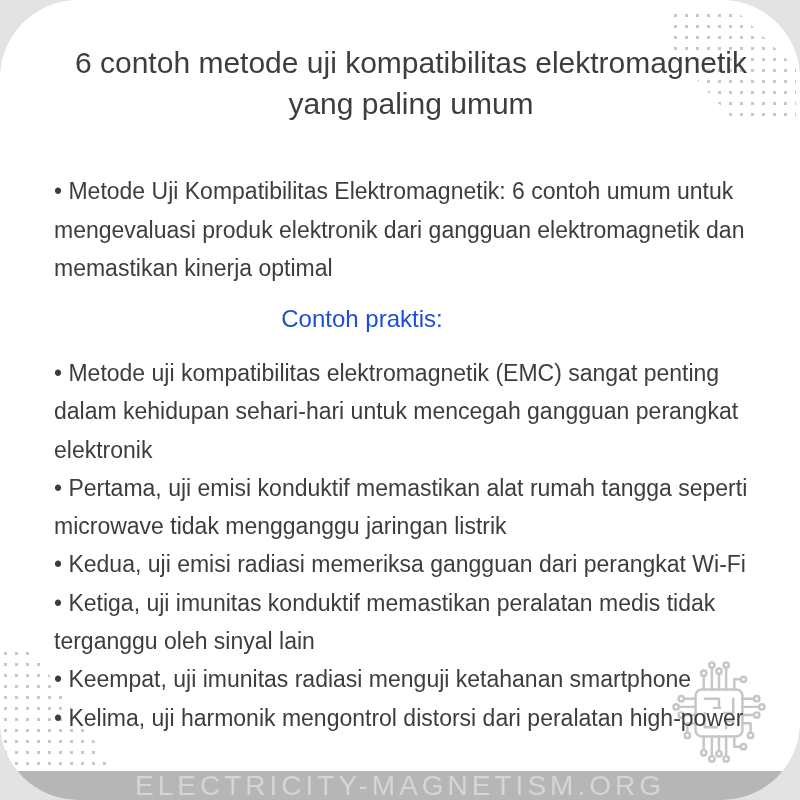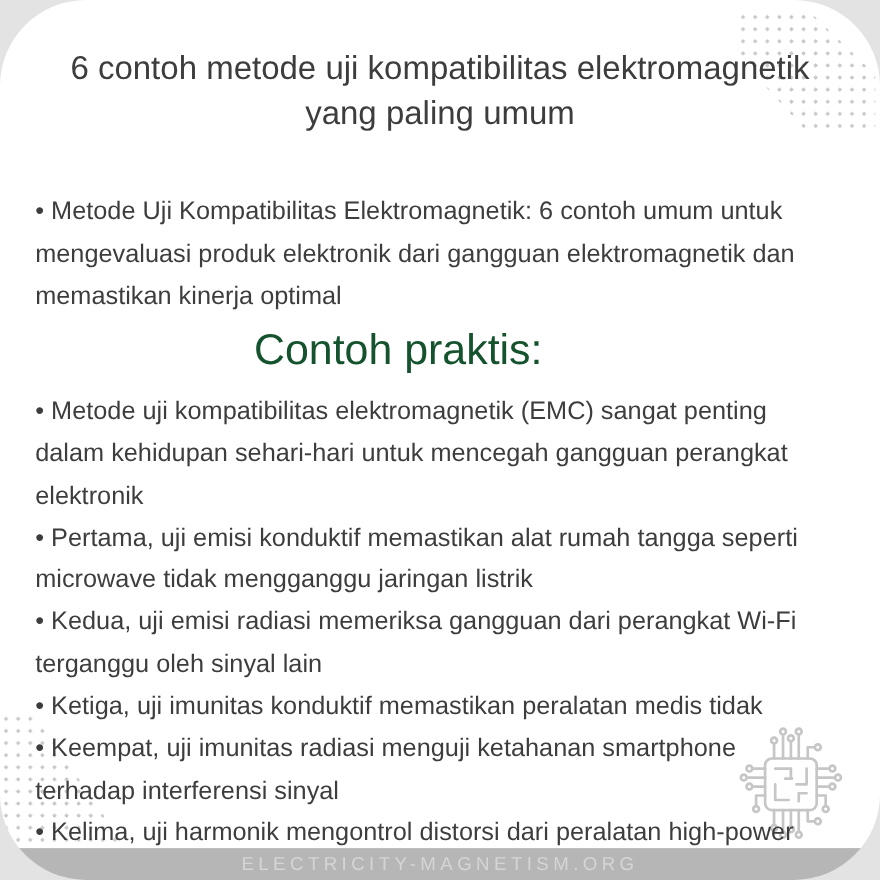--- a/index.html
+++ b/index.html
@@ -13,34 +13,34 @@
     position:absolute;left:0;top:0;width:800px;height:800px;
     background:#ffffff;border-radius:78px;overflow:hidden;
   }
   .title{
     position:absolute;left:0;top:42px;width:800px;
     text-align:center;color:#3d3d3d;font-size:30px;line-height:41px;
     z-index:3;
   }
   .section-heading{
     position:absolute;left:0;top:298px;width:724px;
-    text-align:center;color:#14532d;font-size:39px;line-height:42px;
+    text-align:center;color:#1d4ed8;font-size:24px;line-height:42px;
     z-index:3;
   }
   .intro{
     position:absolute;left:32px;top:172px;right:20px;
     color:#3d3d3d;font-size:23px;line-height:38.5px;
     z-index:3;
   }
   .body-block{
     position:absolute;left:32px;top:354px;right:10px;
     color:#3d3d3d;font-size:23px;line-height:38.3px;
     z-index:3;
   }
-  .tline{white-space:nowrap;}
+  .tline{white-space:nowrap;padding-left:22px;}
   .dots{
     position:absolute;
     background-image:radial-gradient(circle,#c8c8c8 1.6px,transparent 1.9px);
     background-size:11px 11px;
     z-index:1;
   }
   .dots-tr{
     left:670px;top:10px;width:126px;height:112px;
     clip-path:polygon(0% 0%,52% 0%,100% 52%,100% 100%,52% 100%,0% 36%);
   }
@@ -50,21 +50,21 @@
   }
   .chip{
     position:absolute;left:668px;top:652px;width:102px;height:122px;z-index:2;
   }
   .footer-band{
     position:absolute;left:0;bottom:0;width:800px;height:29px;
     background:#b6b6b6;z-index:2;
     display:flex;align-items:center;justify-content:center;
   }
   .watermark{
-    color:#d5d5d5;font-size:17px;letter-spacing:4px;
+    color:#d5d5d5;font-size:28px;letter-spacing:4px;
     font-family:"Liberation Sans",sans-serif;
   }
 </style>
 </head>
 <body>
 
 <div class="card">
 
   <div class="dots dots-tr"></div>
   <div class="dots dots-bl"></div>
@@ -82,24 +82,23 @@
 
   <div class="section-heading">Contoh praktis:</div>
 
   <div class="body-block">
     <div class="tline">• Metode uji kompatibilitas elektromagnetik (EMC) sangat penting</div>
     <div class="tline">dalam kehidupan sehari-hari untuk mencegah gangguan perangkat</div>
     <div class="tline">elektronik</div>
     <div class="tline">• Pertama, uji emisi konduktif memastikan alat rumah tangga seperti</div>
     <div class="tline">microwave tidak mengganggu jaringan listrik</div>
     <div class="tline">• Kedua, uji emisi radiasi memeriksa gangguan dari perangkat Wi-Fi</div>
+    <div class="tline">• Ketiga, uji imunitas konduktif memastikan peralatan medis tidak</div>
     <div class="tline">terganggu oleh sinyal lain</div>
-    <div class="tline">• Ketiga, uji imunitas konduktif memastikan peralatan medis tidak</div>
     <div class="tline">• Keempat, uji imunitas radiasi menguji ketahanan smartphone</div>
-    <div class="tline">terhadap interferensi sinyal</div>
     <div class="tline">• Kelima, uji harmonik mengontrol distorsi dari peralatan high-power</div>
   </div>
 
   <svg class="chip" viewBox="0 0 100 116" fill="none" stroke="#c6c6c6" stroke-width="2.4" stroke-linecap="round" stroke-linejoin="round">
 
     <rect x="27" y="35" width="46" height="46" rx="6"></rect>
 
     <path d="M36,44 h14 v9"></path>
     <path d="M64,44 v14 h-9"></path>
     <path d="M36,58 v14 h12"></path>

